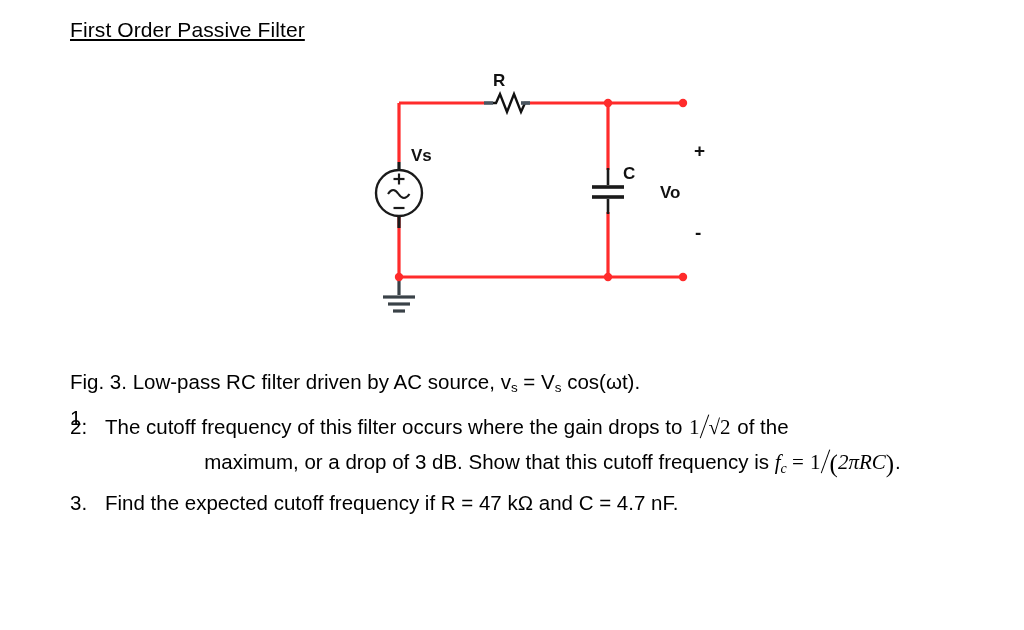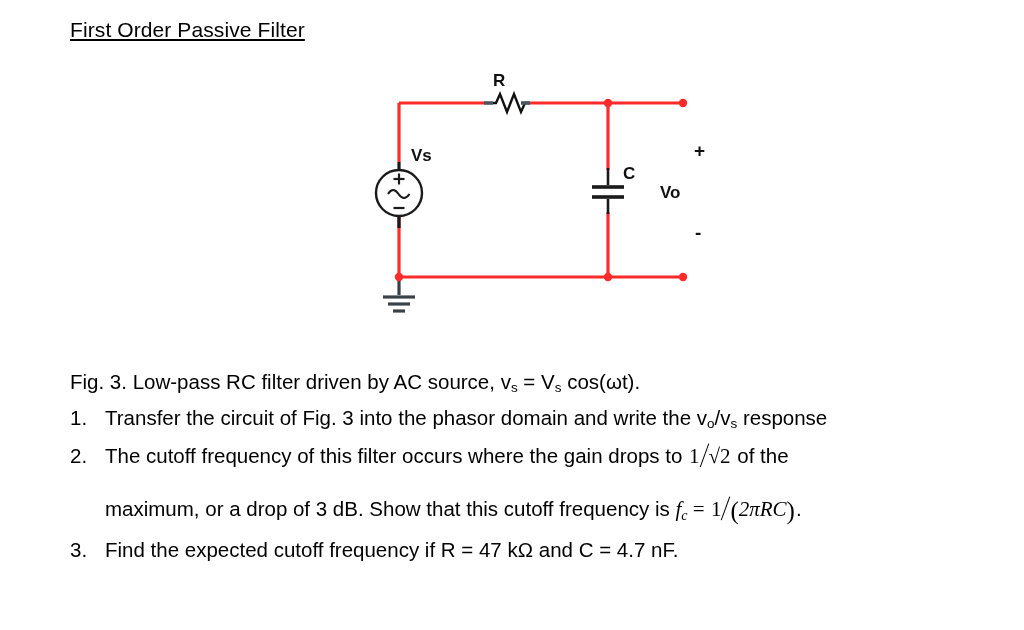--- a/index.html
+++ b/index.html
@@ -76,21 +76,21 @@
     position: relative;
     padding-left: 35px;
     margin-bottom: 9px;
   }
   .qnum {
     position: absolute;
     left: 0;
     top: 0;
   }
   .qline { white-space: nowrap; }
-  #q2 .qline.second { margin-top: 23px; }
+  #q2 .qline.second { margin-top: 5px; text-align: center; }
   .sub { font-size: 13.5px; vertical-align: -3px; }
 
   
   .mathit {
     font-family: "Liberation Serif", serif;
     font-style: italic;
     font-size: 21px;
   }
   .mathsub {
     font-family: "Liberation Serif", serif;
@@ -205,21 +205,20 @@
   <div class="clabel" id="label-plus">+</div>
   <div class="clabel" id="label-minus">-</div>
 </div>
 
 <div id="caption"><span>Fig. 3. Low-pass RC filter driven by AC source, v</span><span class="sub">s</span><span> = V</span><span class="sub">s</span><span> cos(ωt).</span></div>
 
 <div id="questions">
 
   <div class="qitem" id="q1">
     <span class="qnum">1.</span>
-    <div class="qline"><span>Transfer the circuit of Fig. 3 into the phasor domain and write the v</span><span class="sub">o</span><span>/v</span><span class="sub">s</span><span> response</span></div>
   </div>
 
   <div class="qitem" id="q2">
     <span class="qnum">2.</span>
     <div class="qline"><span>The cutoff frequency of this filter occurs where the gain drops to </span><span class="frac"><span class="num">1</span><span class="slash"></span><span class="radical">√2</span></span><span> of the</span></div>
     <div class="qline second"><span>maximum, or a drop of 3 dB. Show that this cutoff frequency is </span><span class="mathit">f</span><span class="mathsub">c</span><span class="mathrm"> = </span><span class="frac"><span class="num">1</span><span class="slash"></span><span class="bigparen">(</span><span class="mathit">2πRC</span><span class="bigparen">)</span></span><span>.</span></div>
   </div>
 
   <div class="qitem" id="q3">
     <span class="qnum">3.</span>

